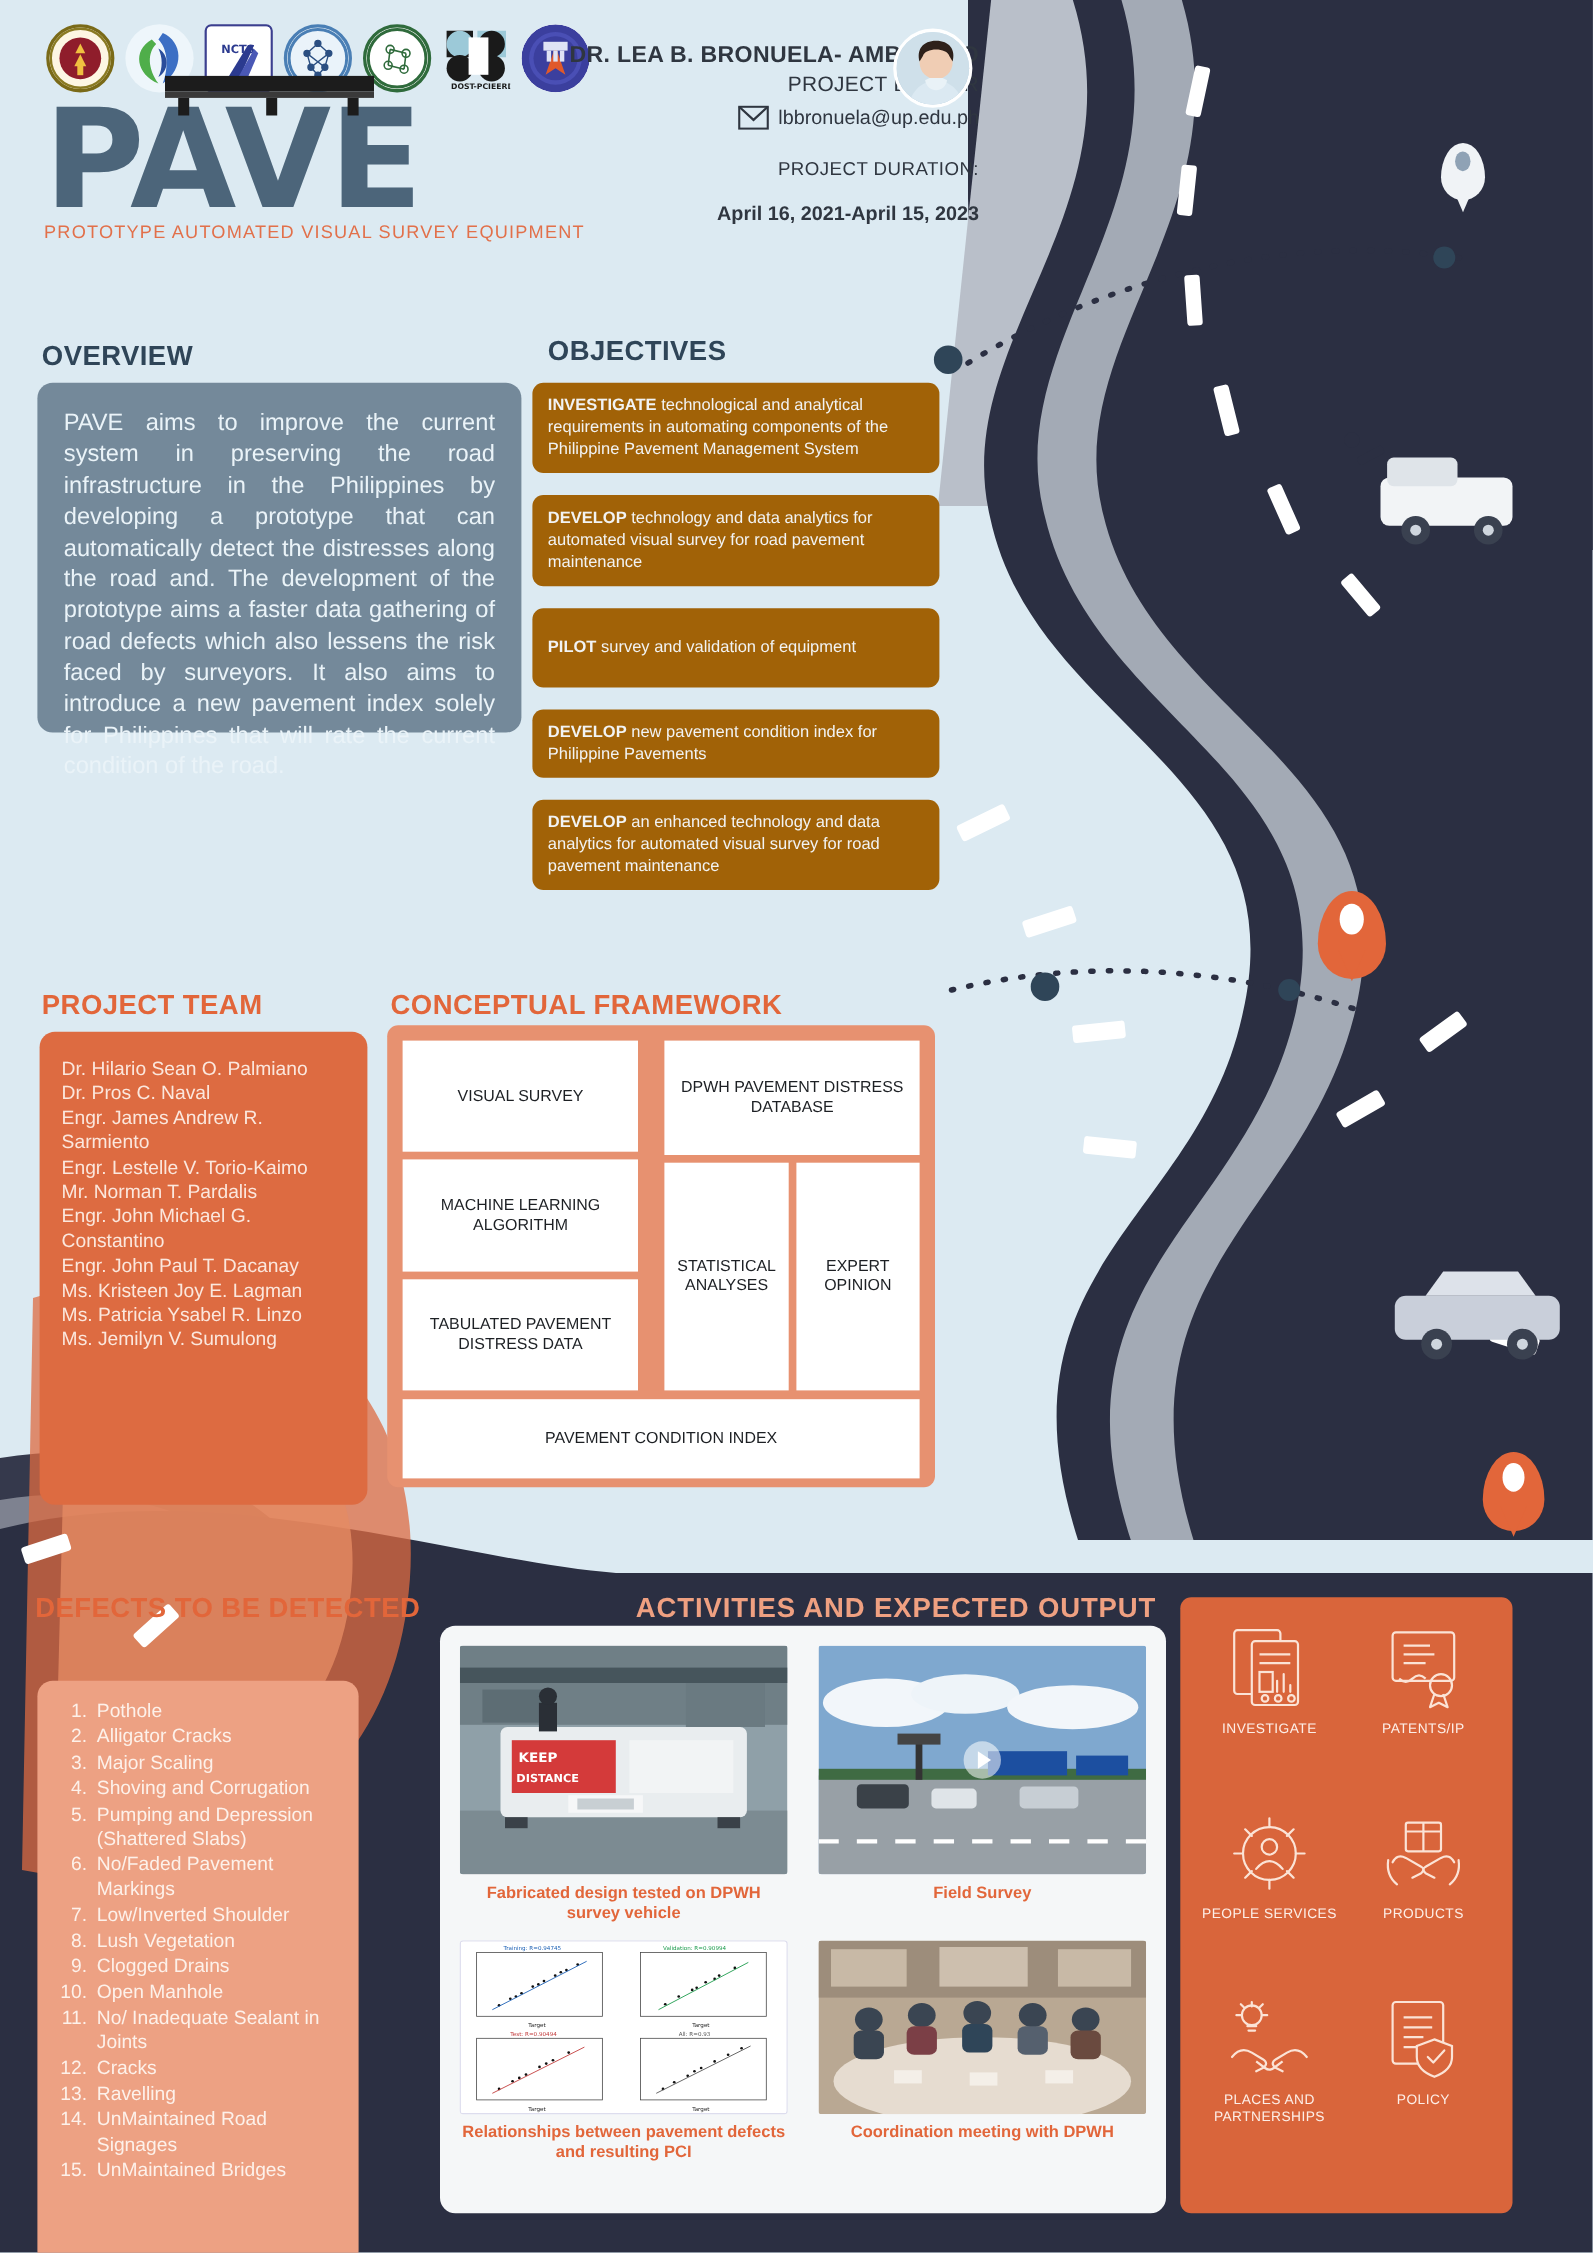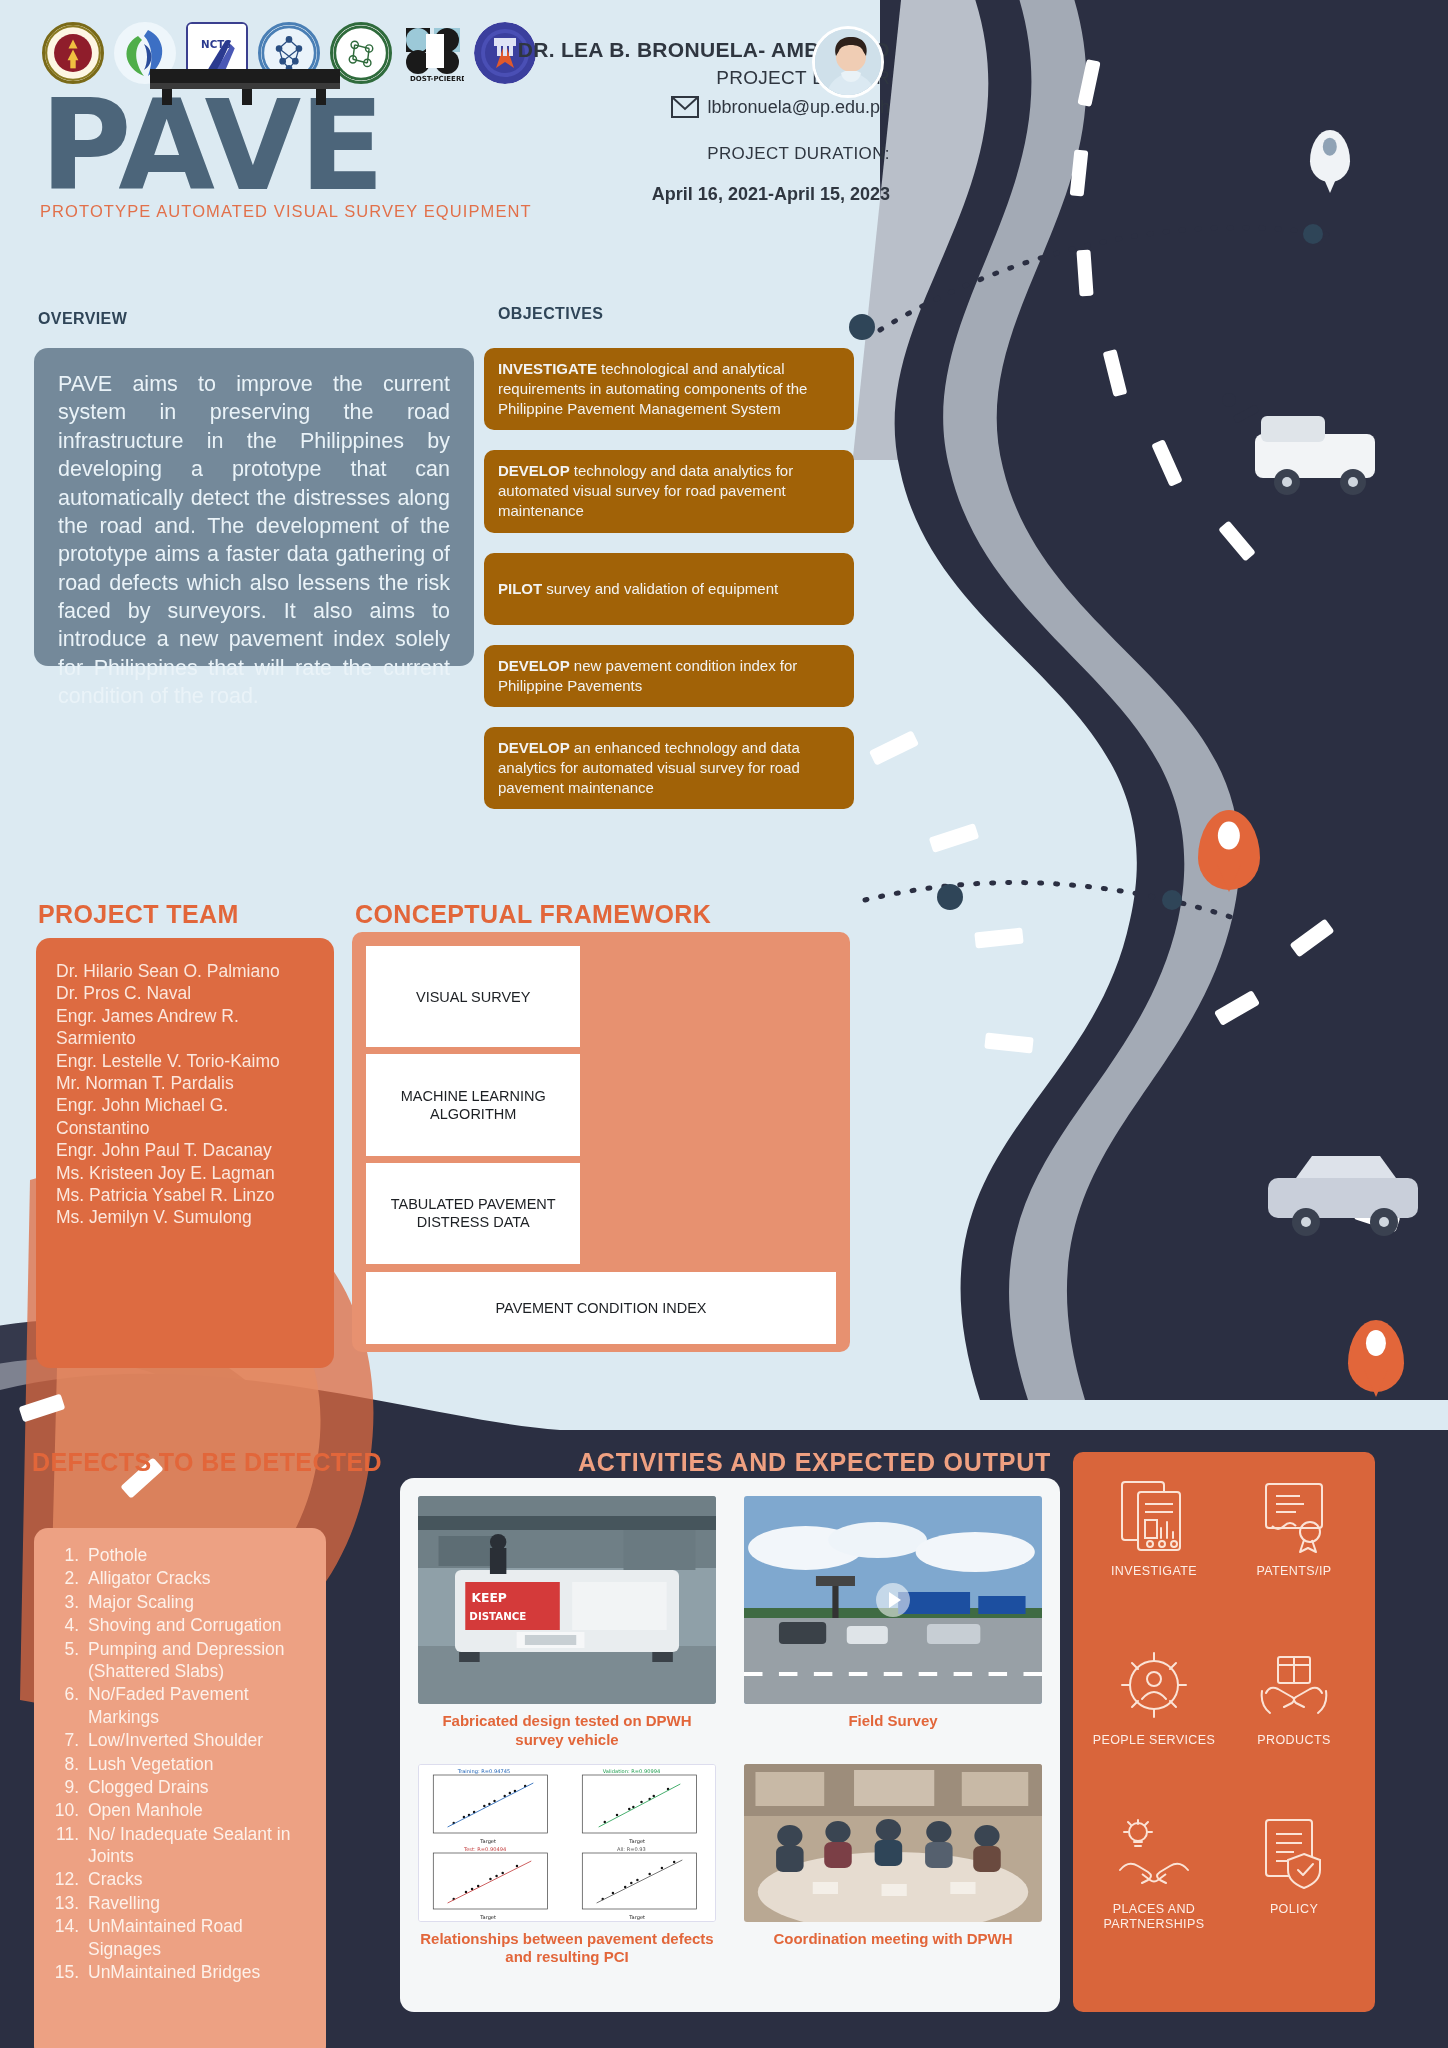--- a/index.html
+++ b/index.html
@@ -55,21 +55,21 @@
   .lead-mail { font-size: 18px; color: #2f3640; margin-top: 7px;
                display: flex; align-items: center; justify-content: flex-end; gap: 9px; }
   .dur-label { font-size: 17px; color: #2f3640; margin-top: 26px; letter-spacing: .4px; }
   .dur-value { font-size: 18px; font-weight: 800; color: #2f3640; margin-top: 20px; }
 
   .avatar { position: absolute; left: 812px; top: 26px; width: 72px; height: 72px;
             border-radius: 50%; border: 3px solid #fff; overflow: hidden;
             background: linear-gradient(#cfe3ef,#a9c6d8); }
 
   
-  .h-dark { font-size: 16px; font-weight: 800; color: #2f4558; letter-spacing: .4px; }
+  .h-dark { font-size: 25px; font-weight: 800; color: #2f4558; letter-spacing: .4px; }
   .h-orange { font-size: 25px; font-weight: 800; color: #e2663a; letter-spacing: .4px; }
   .h-peach { font-size: 25px; font-weight: 800; color: #efa081; letter-spacing: .8px; }
 
   
   .overview-h { position: absolute; left: 38px; top: 310px; }
   .overview-box {
     position: absolute; left: 34px; top: 348px; width: 440px; height: 318px;
     background: #74899a; border-radius: 14px; padding: 22px 24px;
   }
   .overview-text { color: #eaf3f8; font-size: 21.5px; line-height: 1.32;
@@ -389,20 +389,27 @@
       </div>
   </div>
 
   <div class="h-orange cf-h">CONCEPTUAL FRAMEWORK</div>
   <div class="cf-box">
     <div style="display:grid; grid-template-columns: 1fr 1.08fr; gap:24px; height:318px;">
       <div style="display:grid; grid-template-rows: 1fr 1fr 1fr; gap:7px;">
         <div class="cf-cell">VISUAL SURVEY</div>
         <div class="cf-cell">MACHINE LEARNING ALGORITHM</div>
         <div class="cf-cell">TABULATED PAVEMENT DISTRESS DATA</div>
+      </div>
+      <div style="display:grid; grid-template-rows: 1fr 2fr; gap:7px;">
+        <div class="cf-cell">DPWH PAVEMENT DISTRESS DATABASE</div>
+        <div style="display:grid; grid-template-columns:1fr 1fr; gap:7px;">
+          <div class="cf-cell">STATISTICAL ANALYSES</div>
+          <div class="cf-cell">EXPERT OPINION</div>
+        </div>
       </div>
     </div>
     <div class="cf-cell" style="height:72px; margin-top:8px;">PAVEMENT CONDITION INDEX</div>
   </div>
 
   <div class="h-orange defects-h">DEFECTS TO BE DETECTED</div>
   <div class="defects-box">
     <ol id="defects-list">
         <li>Pothole</li>
         <li>Alligator Cracks</li>

